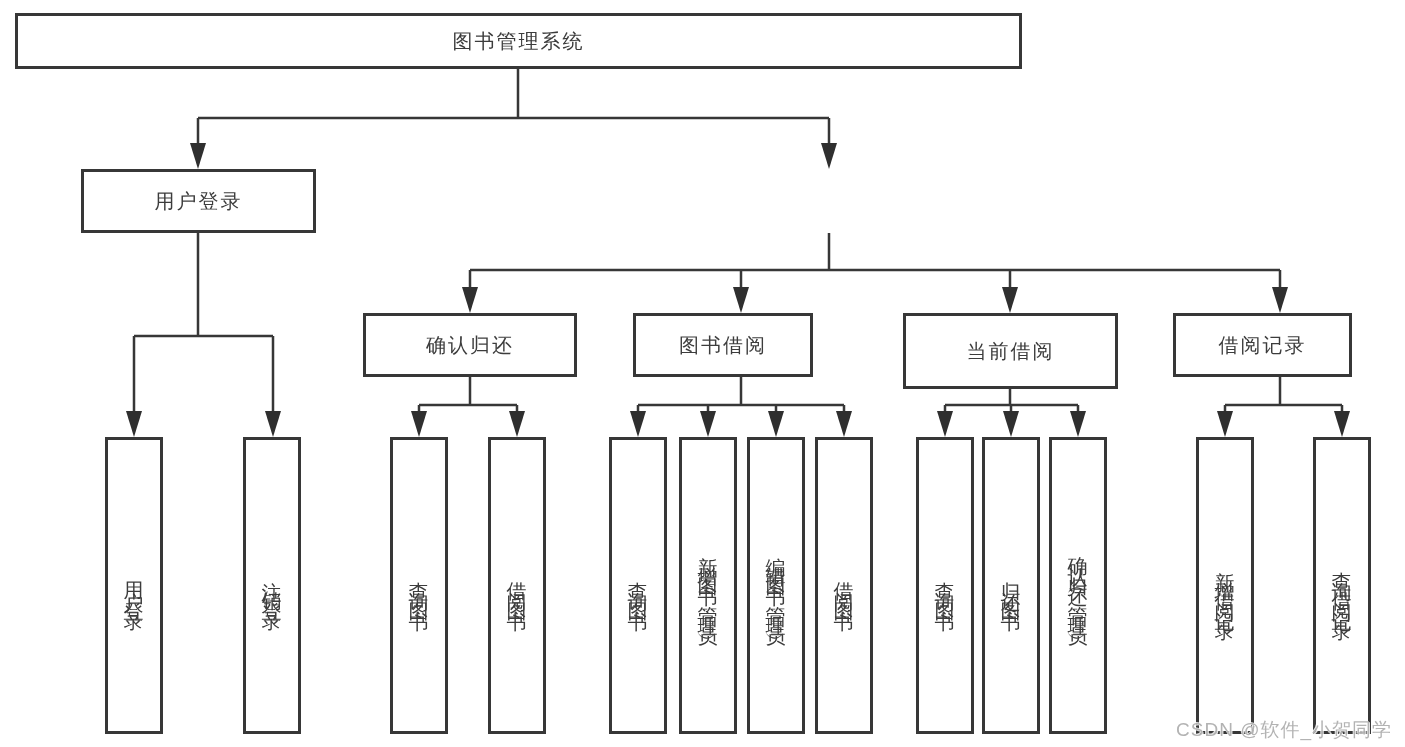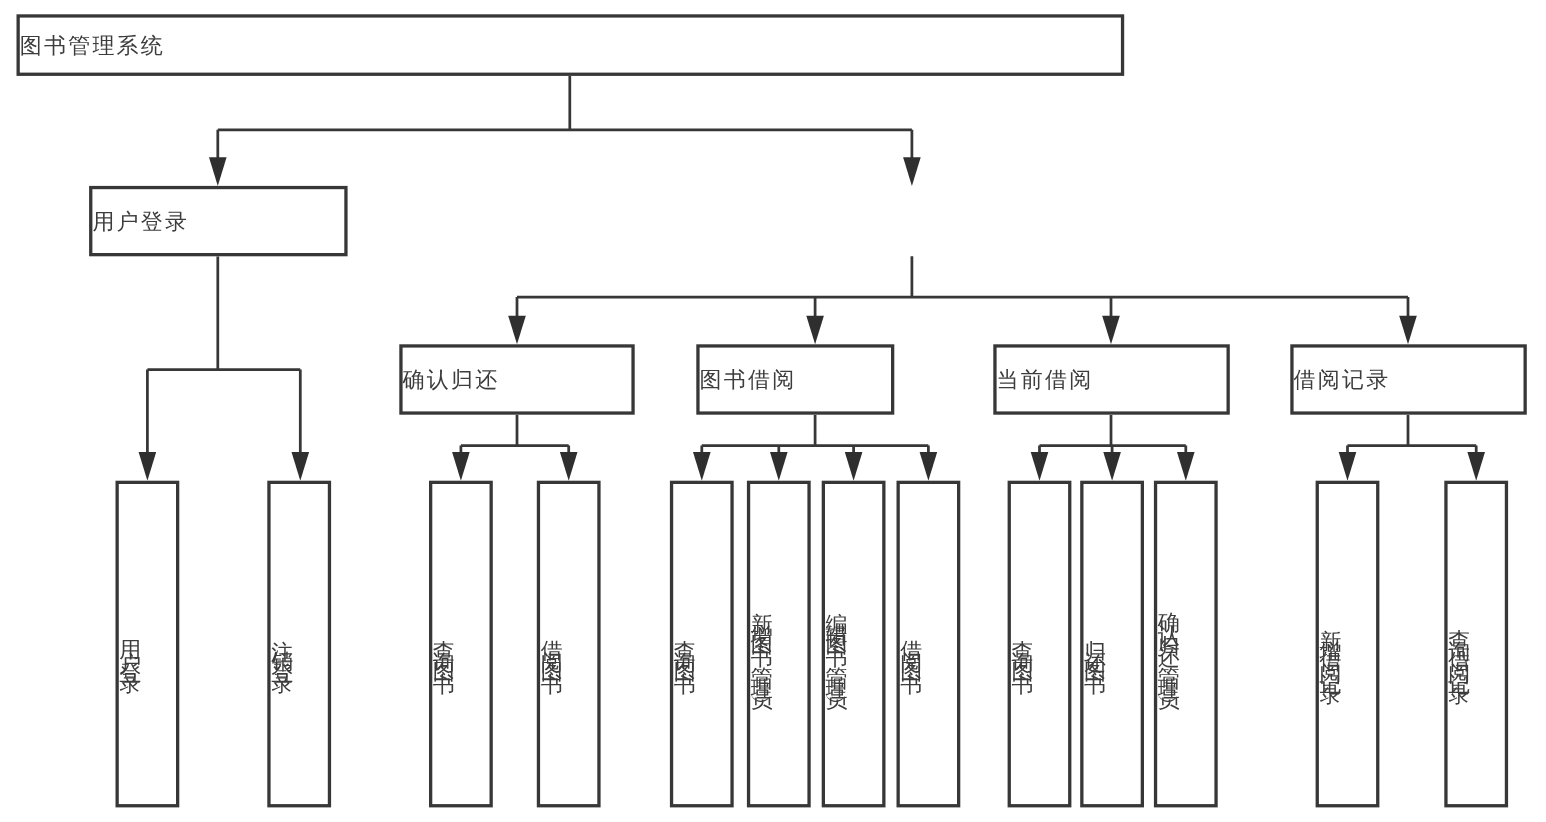--- a/index.html
+++ b/index.html
@@ -17,20 +17,21 @@
     width: 1405px; height: 747px;
     z-index: 1;
   }
   .box {
     position: absolute;
     box-sizing: border-box;
     background: #ffffff;
     border: 3px solid var(--line, #373737);
     display: flex;
     align-items: center;
+    justify-content: center;
     z-index: 2;
     color: var(--text, #3c3c3c);
   }
   .hlabel {
     font-size: 20px;
     letter-spacing: 2px;
     white-space: nowrap;
   }
   .leaf .vlabel {
     writing-mode: vertical-rl;
@@ -38,22 +39,22 @@
     font-size: 20px;
     letter-spacing: 10px;
     line-height: 1;
   }
   
   .root { left: 15px;  top: 13px;  width: 1007px; height: 56px; }
   .l2a  { left: 81px;  top: 169px; width: 235px;  height: 64px; }
   .l2b  { left: 712px; top: 169px; width: 235px;  height: 64px; }
   .l3a  { left: 363px; top: 313px; width: 214px;  height: 64px; }
   .l3b  { left: 633px; top: 313px; width: 180px;  height: 64px; }
-  .l3c  { left: 903px; top: 313px; width: 215px;  height: 64px; }
-  .l3d  { left: 1173px;top: 313px; width: 215px;  height: 64px; }
+  .l3c  { left: 903px; top: 313px; width: 215px;  height: 76px; }
+  .l3d  { left: 1173px;top: 313px; width: 179px;  height: 64px; }
   .leaf { top: 437px; width: 58px; height: 297px; }
   .lf0  { left: 105px; }
   .lf1  { left: 243px; }
   .lf2  { left: 390px; }
   .lf3  { left: 488px; }
   .lf4  { left: 609px; }
   .lf5  { left: 679px; }
   .lf6  { left: 747px; }
   .lf7  { left: 815px; }
   .lf8  { left: 916px; }
@@ -175,14 +176,15 @@
   <div class="box leaf lf10">
     <span class="vlabel">确认归还（管理员）</span>
   </div>
   <div class="box leaf lf11">
     <span class="vlabel">新增借阅记录</span>
   </div>
   <div class="box leaf lf12">
     <span class="vlabel">查询借阅记录</span>
   </div>
 
+  <div class="watermark">CSDN @软件_小贺同学</div>
 
 </div>
 
 </body></html>

